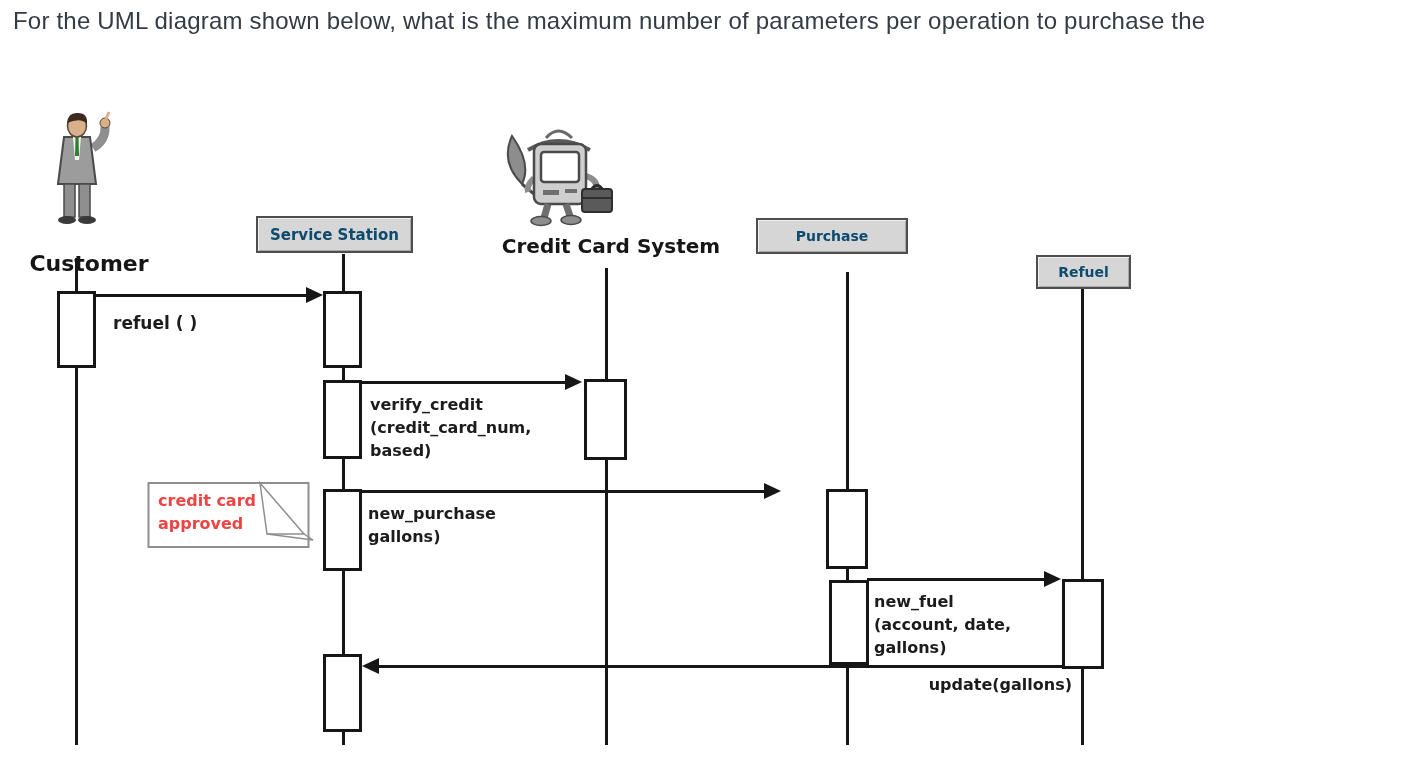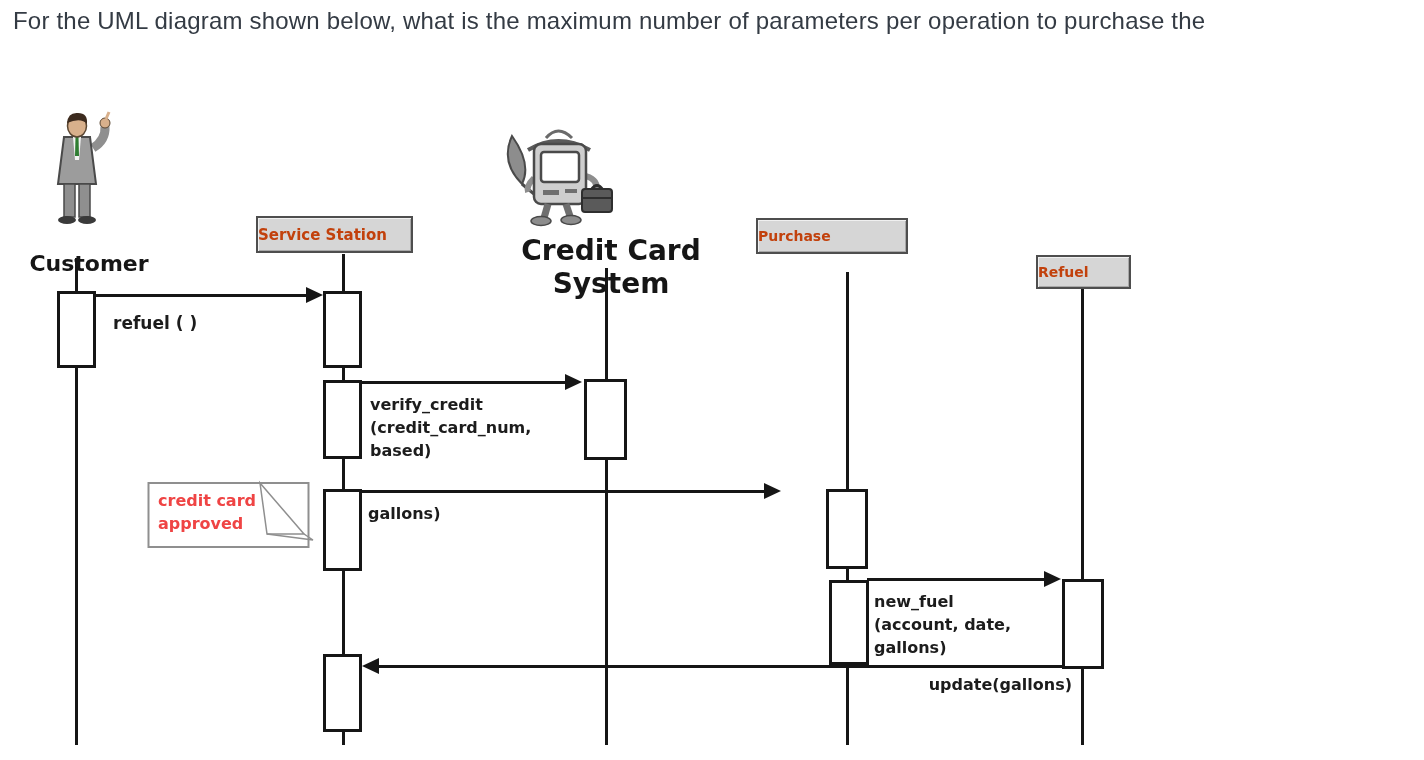--- a/index.html
+++ b/index.html
@@ -15,22 +15,22 @@
     letter-spacing:.2px;
   }
   
   .lifeline{position:absolute;width:3px;background:#161616;}
   .act{position:absolute;background:#ffffff;border:3px solid #161616;box-sizing:border-box;}
   .shaft{position:absolute;height:3px;background:#161616;}
   .arr-r{position:absolute;width:0;height:0;border-top:8px solid transparent;border-bottom:8px solid transparent;border-left:17px solid #161616;}
   .arr-l{position:absolute;width:0;height:0;border-top:8px solid transparent;border-bottom:8px solid transparent;border-right:17px solid #161616;}
   .headbox{
     position:absolute;background:#d6d6d6;border:2px solid #4e4e4e;box-sizing:border-box;
-    display:flex;align-items:center;justify-content:flex-start;
-    font-weight:700;color:#c2410c;
+    display:flex;align-items:center;justify-content:center;
+    font-weight:700;color:#0c4a6e;
     box-shadow:inset 1px 1px 0 #f0f0f0, inset -1px -1px 0 #a8a8a8;
   }
   .actorlabel{position:absolute;font-weight:700;color:#161616;text-align:center;}
   .mlabel{position:absolute;font-weight:700;font-size:16px;line-height:23px;color:#1c1c1c;white-space:nowrap;}
   .notetext{position:absolute;font-weight:700;font-size:16px;line-height:23px;color:#ef4444;white-space:nowrap;}
 </style>
 </head>
 <body>
 
 <div class="page">
@@ -79,21 +79,21 @@
       <rect x="45" y="62" width="16" height="5" fill="#6f6f6f"></rect>
       <rect x="67" y="61" width="12" height="4" fill="#6f6f6f"></rect>
       <path d="M50 76 L46 90" stroke="#6f6f6f" stroke-width="7"></path>
       <path d="M68 76 L72 88" stroke="#6f6f6f" stroke-width="7"></path>
       <ellipse cx="43" cy="93" rx="10" ry="4.5" fill="#8d8d8d" stroke="#4a4a4a" stroke-width="1.5"></ellipse>
       <ellipse cx="73" cy="92" rx="10" ry="4.5" fill="#8d8d8d" stroke="#4a4a4a" stroke-width="1.5"></ellipse>
       <path d="M93 62 Q99 53 105 62" fill="none" stroke="#2e2e2e" stroke-width="3"></path>
       <rect x="84" y="61" width="30" height="23" rx="3" fill="#5a5a5a" stroke="#2e2e2e" stroke-width="2"></rect>
       <line x1="84" y1="70" x2="114" y2="70" stroke="#2e2e2e" stroke-width="2"></line>
     </svg>
-    <div class="actorlabel" style="left:497px;top:234px;width:228px;font-size:28px;">Credit Card System</div>
+    <div class="actorlabel" style="left:497px;top:234px;width:228px;font-size:20px;">Credit Card System</div>
 
     <div class="headbox" style="left:756px;top:218px;width:152px;height:36px;font-size:14px;">
       <span>Purchase</span>
     </div>
 
     <div class="headbox" style="left:1036px;top:219px;width:95px;height:34px;font-size:14px;margin-top:36px;">
       <span>Refuel</span>
     </div>
 
     <div class="act" style="left:57px;top:291px;width:39px;height:77px;"></div>
@@ -116,20 +116,21 @@
     <div class="arr-r" style="left:565px;top:374px;"></div>
     <div class="mlabel" style="left:370px;top:393px;">
       <div>verify_credit</div>
       <div>(credit_card_num,</div>
       <div>based)</div>
     </div>
 
     <div class="shaft" style="left:362px;top:490px;width:404px;"></div>
     <div class="arr-r" style="left:764px;top:483px;"></div>
     <div class="mlabel" style="left:368px;top:502px;">
+      <div>new_purchase</div>
       <div>gallons)</div>
     </div>
 
     <div class="shaft" style="left:867px;top:578px;width:179px;"></div>
     <div class="arr-r" style="left:1044px;top:571px;"></div>
     <div class="mlabel" style="left:874px;top:590px;">
       <div>new_fuel</div>
       <div>(account, date,</div>
       <div>gallons)</div>
     </div>

